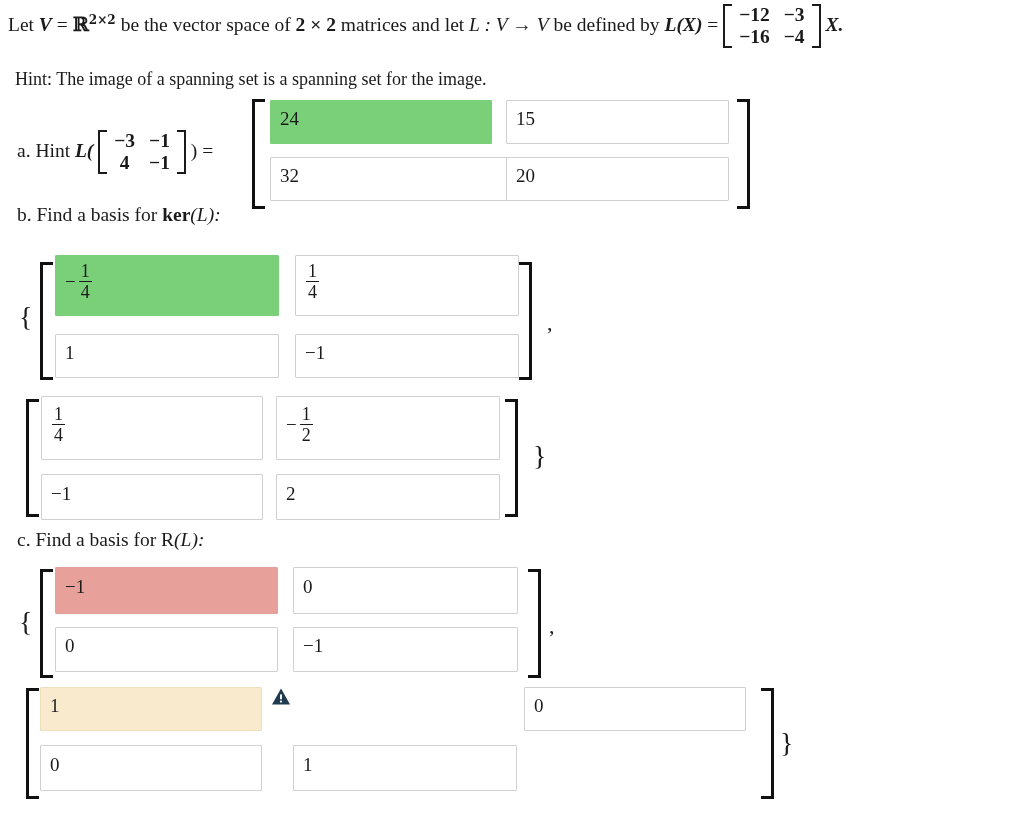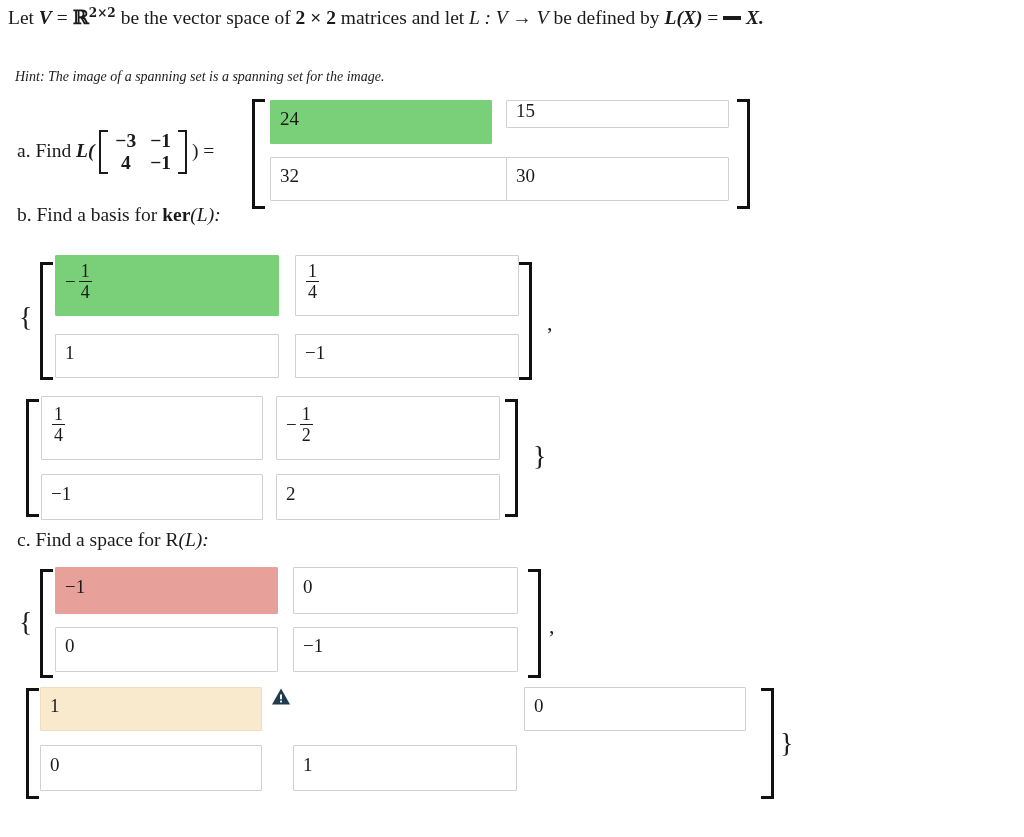--- a/index.html
+++ b/index.html
@@ -151,29 +151,41 @@
   <span class="bbR mb">ℝ<sup class="exp">2×2</sup></span>
   <span>be the vector space of</span>
   <span class="mb">2 × 2</span>
   <span>matrices and let</span>
   <span class="mi">L : V → V</span>
   <span>be defined by</span>
   <span class="mbi">L(X)</span>
   <span>=</span>
   <span class="smat">
     <span class="brk l"></span>
+    <table>
+        <tbody>
+      <tr>
+        <td>−12</td>
+        <td>−3</td>
+      </tr>
+      <tr>
+        <td>−16</td>
+        <td>−4</td>
+      </tr>
+    </tbody>
+      </table>
     <span class="brk r"></span>
   </span>
   <span class="mbi">X.</span>
 </div>
 
-<div class="abs prose" style="left:15px; top:68px; font-size:14px;font-style:italic;">Hint: The image of a spanning set is a spanning set for the image.</div>
+<div class="abs prose" style="left:15px; top:68px; font-size:18px;">Hint: The image of a spanning set is a spanning set for the image.</div>
 
 <div class="abs prose" style="left:17px; top:131px;">
-  <span>a. Find</span>
+  <span>a. Hint</span>
   <span class="mbi">L(</span>
   <span class="smat">
     <span class="brk l"></span>
     <table>
         <tbody>
       <tr>
         <td>−3</td>
         <td>−1</td>
       </tr>
       <tr>
@@ -184,23 +196,23 @@
       </table>
     <span class="brk r"></span>
   </span>
   <span>) =</span>
 </div>
 
 <div class="bigbrk l" style="left:252px; top:99px; width:10px; height:104px;"></div>
 <div class="bigbrk r" style="left:737px; top:99px; width:10px; height:104px;"></div>
 
 <div class="ansbox correct" style="left:270px; top:100px; width:222px; height:44px;">24</div>
-<div class="ansbox" style="left:506px; top:100px; width:223px; height:28px;">15</div>
+<div class="ansbox" style="left:506px; top:100px; width:223px; height:44px;">15</div>
 <div class="ansbox" style="left:270px; top:157px; width:260px; height:44px;">32</div>
-<div class="ansbox" style="left:506px; top:157px; width:223px; height:44px;">30</div>
+<div class="ansbox" style="left:506px; top:157px; width:223px; height:44px;">20</div>
 
 <div class="abs prose" style="left:17px; top:203px;">
   <span>b. Find a basis for </span><span class="mb">ker</span><span class="mi">(L):</span>
 </div>
 
 <div class="curly" style="left:19px; top:303px;">{</div>
 
 <div class="bigbrk l" style="left:40px; top:262px; width:10px; height:112px;"></div>
 <div class="bigbrk r" style="left:519px; top:262px; width:10px; height:112px;"></div>
 
@@ -241,21 +253,21 @@
       <span class="den">2</span>
     </span>
   </span>
 </div>
 <div class="ansbox" style="left:41px; top:474px; width:222px; height:46px;">−1</div>
 <div class="ansbox" style="left:276px; top:474px; width:224px; height:46px;">2</div>
 
 <div class="curly" style="left:533px; top:442px;">}</div>
 
 <div class="abs prose" style="left:17px; top:528px;">
-  <span>c. Find a space for </span><span class="mn">R</span><span class="mi">(L):</span>
+  <span>c. Find a basis for </span><span class="mn">R</span><span class="mi">(L):</span>
 </div>
 
 <div class="curly" style="left:19px; top:608px;">{</div>
 
 <div class="bigbrk l" style="left:40px; top:569px; width:10px; height:103px;"></div>
 <div class="bigbrk r" style="left:528px; top:569px; width:10px; height:103px;"></div>
 
 <div class="ansbox wrong" style="left:55px; top:567px; width:223px; height:47px;">−1</div>
 <div class="ansbox" style="left:293px; top:567px; width:225px; height:47px;">0</div>
 <div class="ansbox" style="left:55px; top:627px; width:223px; height:45px;">0</div>

